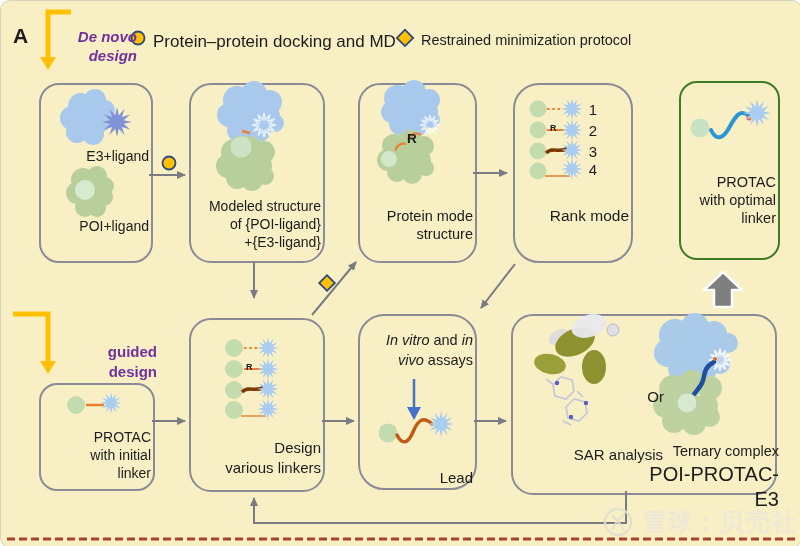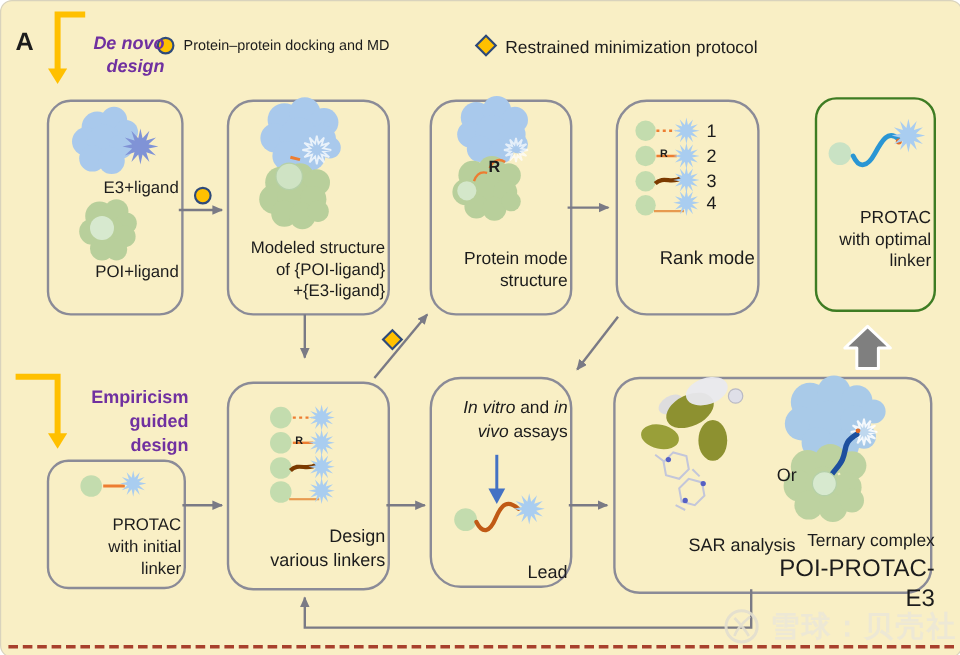--- a/index.html
+++ b/index.html
@@ -239,21 +239,21 @@
     <g opacity="0.9">
       <circle cx="617" cy="521" r="13" stroke="#e3dfcf" stroke-width="2.5" fill="none"></circle>
       <path d="M611,514 q8,8 12,15 M624,513 q-10,8 -13,16" stroke="#e3dfcf" stroke-width="2.2" fill="none"></path>
     </g>
   </svg>
 
   <div class="t b" style="left:12px;top:22px;font-size:21px">A</div>
 
   <div class="t b i purple c" style="left:56px;top:27px;width:80px;font-size:15px">De novo</div>
   <div class="t b i purple c" style="left:56px;top:46px;width:80px;font-size:15px">design</div>
-  <div class="t" style="left:152px;top:30px;font-size:12px">Protein–protein docking and MD</div>
+  <div class="t" style="left:152px;top:30px;font-size:17px">Protein–protein docking and MD</div>
   <div class="t" style="left:420px;top:30px;font-size:14.5px">Restrained minimization protocol</div>
 
   <div class="t c" style="left:38px;top:147px;width:110px;font-size:14px">E3+ligand</div>
   <div class="t c" style="left:38px;top:217px;width:110px;font-size:14px">POI+ligand</div>
 
   <div class="t c" style="left:188px;top:197px;width:132px;font-size:14px">Modeled structure</div>
   <div class="t c" style="left:188px;top:215px;width:132px;font-size:14px">of {POI-ligand}</div>
   <div class="t c" style="left:188px;top:233px;width:132px;font-size:14px">+{E3-ligand}</div>
 
   <div class="t c" style="left:357px;top:206px;width:115px;font-size:14.5px">Protein mode</div>
@@ -264,21 +264,20 @@
   <div class="t c" style="left:580px;top:100px;width:16px;font-size:15px">1</div>
   <div class="t c" style="left:580px;top:121px;width:16px;font-size:15px">2</div>
   <div class="t c" style="left:580px;top:142px;width:16px;font-size:15px">3</div>
   <div class="t c" style="left:580px;top:160px;width:16px;font-size:15px">4</div>
   <div class="t b" style="left:549px;top:122px;font-size:9px">R</div>
 
   <div class="t c" style="left:678px;top:172px;width:97px;font-size:14.5px">PROTAC</div>
   <div class="t c" style="left:678px;top:190px;width:97px;font-size:14.5px">with optimal</div>
   <div class="t c" style="left:678px;top:208px;width:97px;font-size:14.5px">linker</div>
 
-  <div class="t b purple c" style="left:48px;top:322px;width:108px;font-size:15px">Empiricism</div>
   <div class="t b purple c" style="left:48px;top:342px;width:108px;font-size:15px">guided</div>
   <div class="t b purple c" style="left:48px;top:362px;width:108px;font-size:15px">design</div>
 
   <div class="t c" style="left:38px;top:428px;width:112px;font-size:14px">PROTAC</div>
   <div class="t c" style="left:38px;top:446px;width:112px;font-size:14px">with initial</div>
   <div class="t c" style="left:38px;top:464px;width:112px;font-size:14px">linker</div>
 
   <div class="t c" style="left:188px;top:438px;width:132px;font-size:15px">Design</div>
   <div class="t c" style="left:188px;top:458px;width:132px;font-size:15px">various linkers</div>
   <div class="t b" style="left:245px;top:361px;font-size:9px">R</div>

